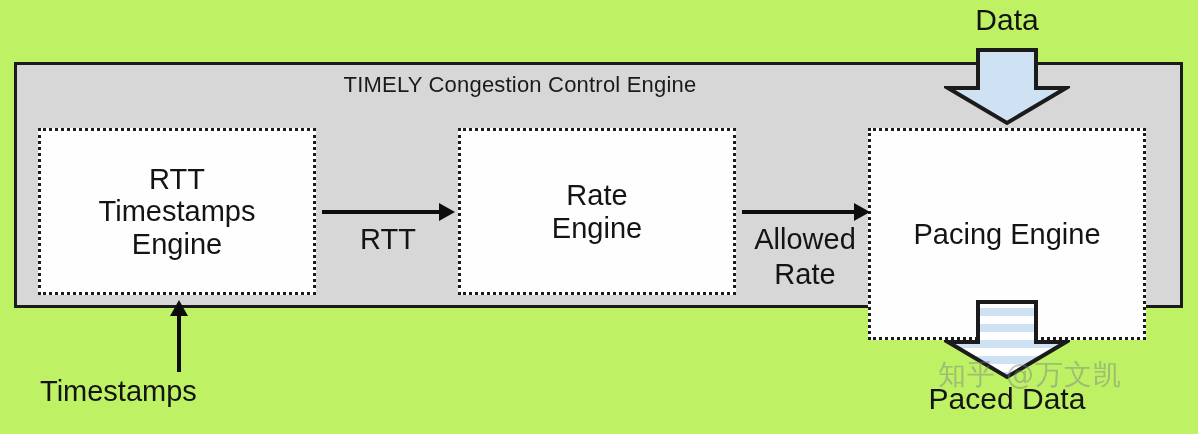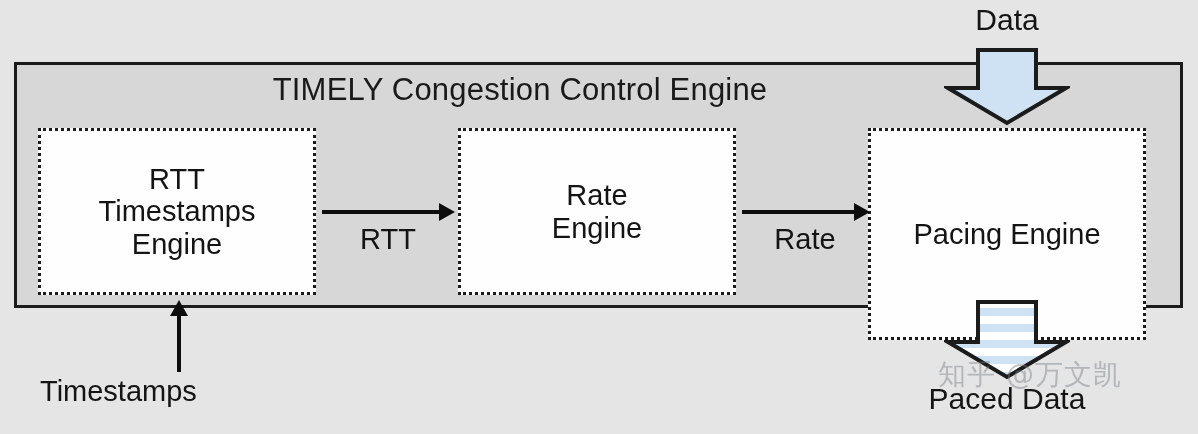--- a/index.html
+++ b/index.html
@@ -1,34 +1,34 @@
 <!DOCTYPE html>
 <html><head>
 <meta charset="utf-8">
 <style>
   html,body{margin:0;padding:0;background:#ffffff;}
   body{
     width:1198px;height:434px;position:relative;overflow:hidden;
     font-family:"Liberation Sans","DejaVu Sans",sans-serif;
     color:#111111;
   }
-  #stage{position:absolute;left:0;top:0;width:1198px;height:434px;background:#e5e5e5;}
+  #stage{position:absolute;left:0;top:0;width:1198px;height:434px;background:#bef264;}
 
   
   .engine-box{
     position:absolute;left:14px;top:62px;width:1169px;height:246px;
     background:#d7d7d7;
     border:3px solid #1b1b1b;
     box-sizing:border-box;
     z-index:2;
   }
   .engine-title{
     position:absolute;left:0;top:72px;width:1060px;
     text-align:center;
-    font-size:31px;letter-spacing:0.2px;
+    font-size:22px;letter-spacing:0.2px;
     color:#1a1a1a;
     z-index:6;
     white-space:nowrap;
   }
   .engine-title .t-inner{position:relative;left:-10px;}
 
   
   .module{
     position:absolute;
     background:#fefefe;
@@ -151,20 +151,21 @@
       <span>Rate</span>
       <span>Engine</span>
     </div>
   </div>
 
   <div class="h-arrow" id="arrow-rate">
     <div class="shaft"></div>
     <div class="head"></div>
   </div>
   <div class="gap-label" id="lbl-allowed-rate">
+    <span>Allowed</span>
     <span>Rate</span>
   </div>
 
   <div class="module" id="mod-pacing">
     <div class="mod-lines">
       <span>Pacing Engine</span>
     </div>
   </div>
 
   <div id="ts-arrow">

